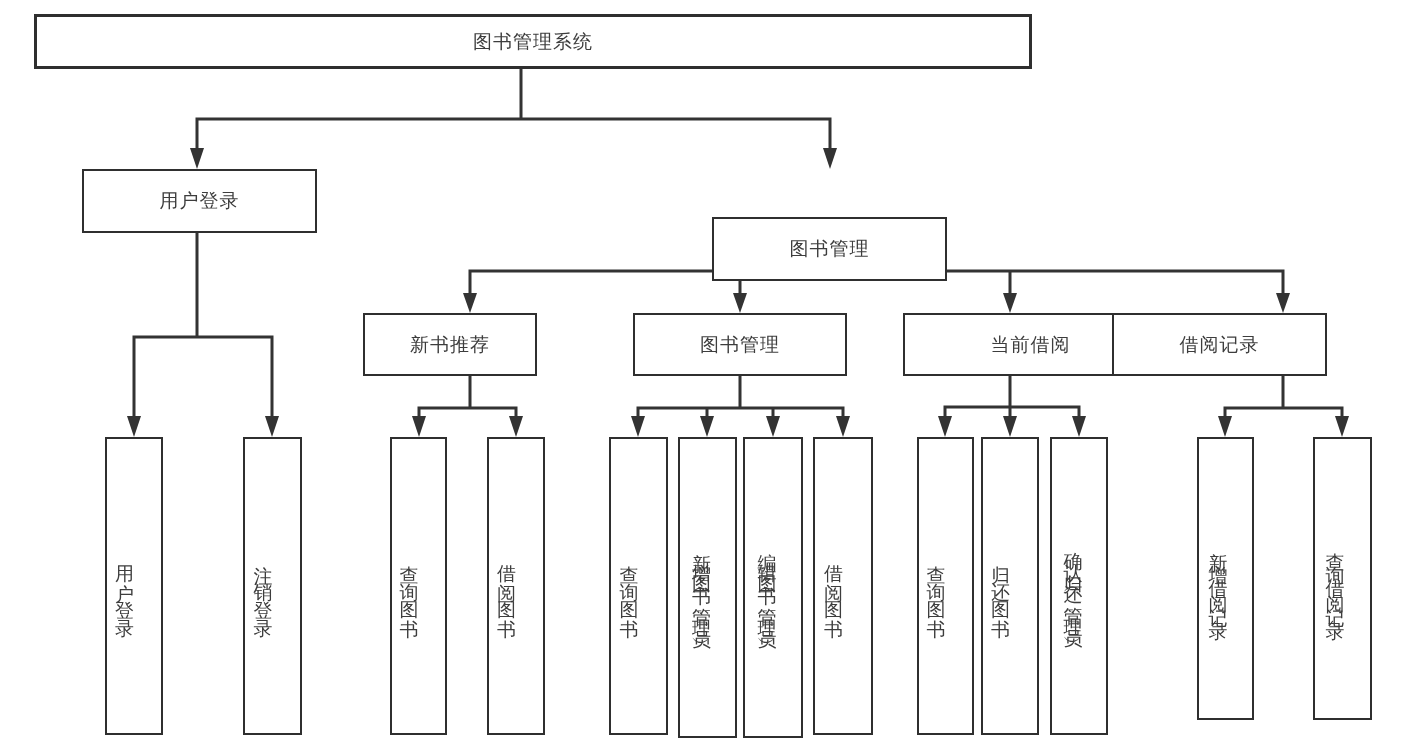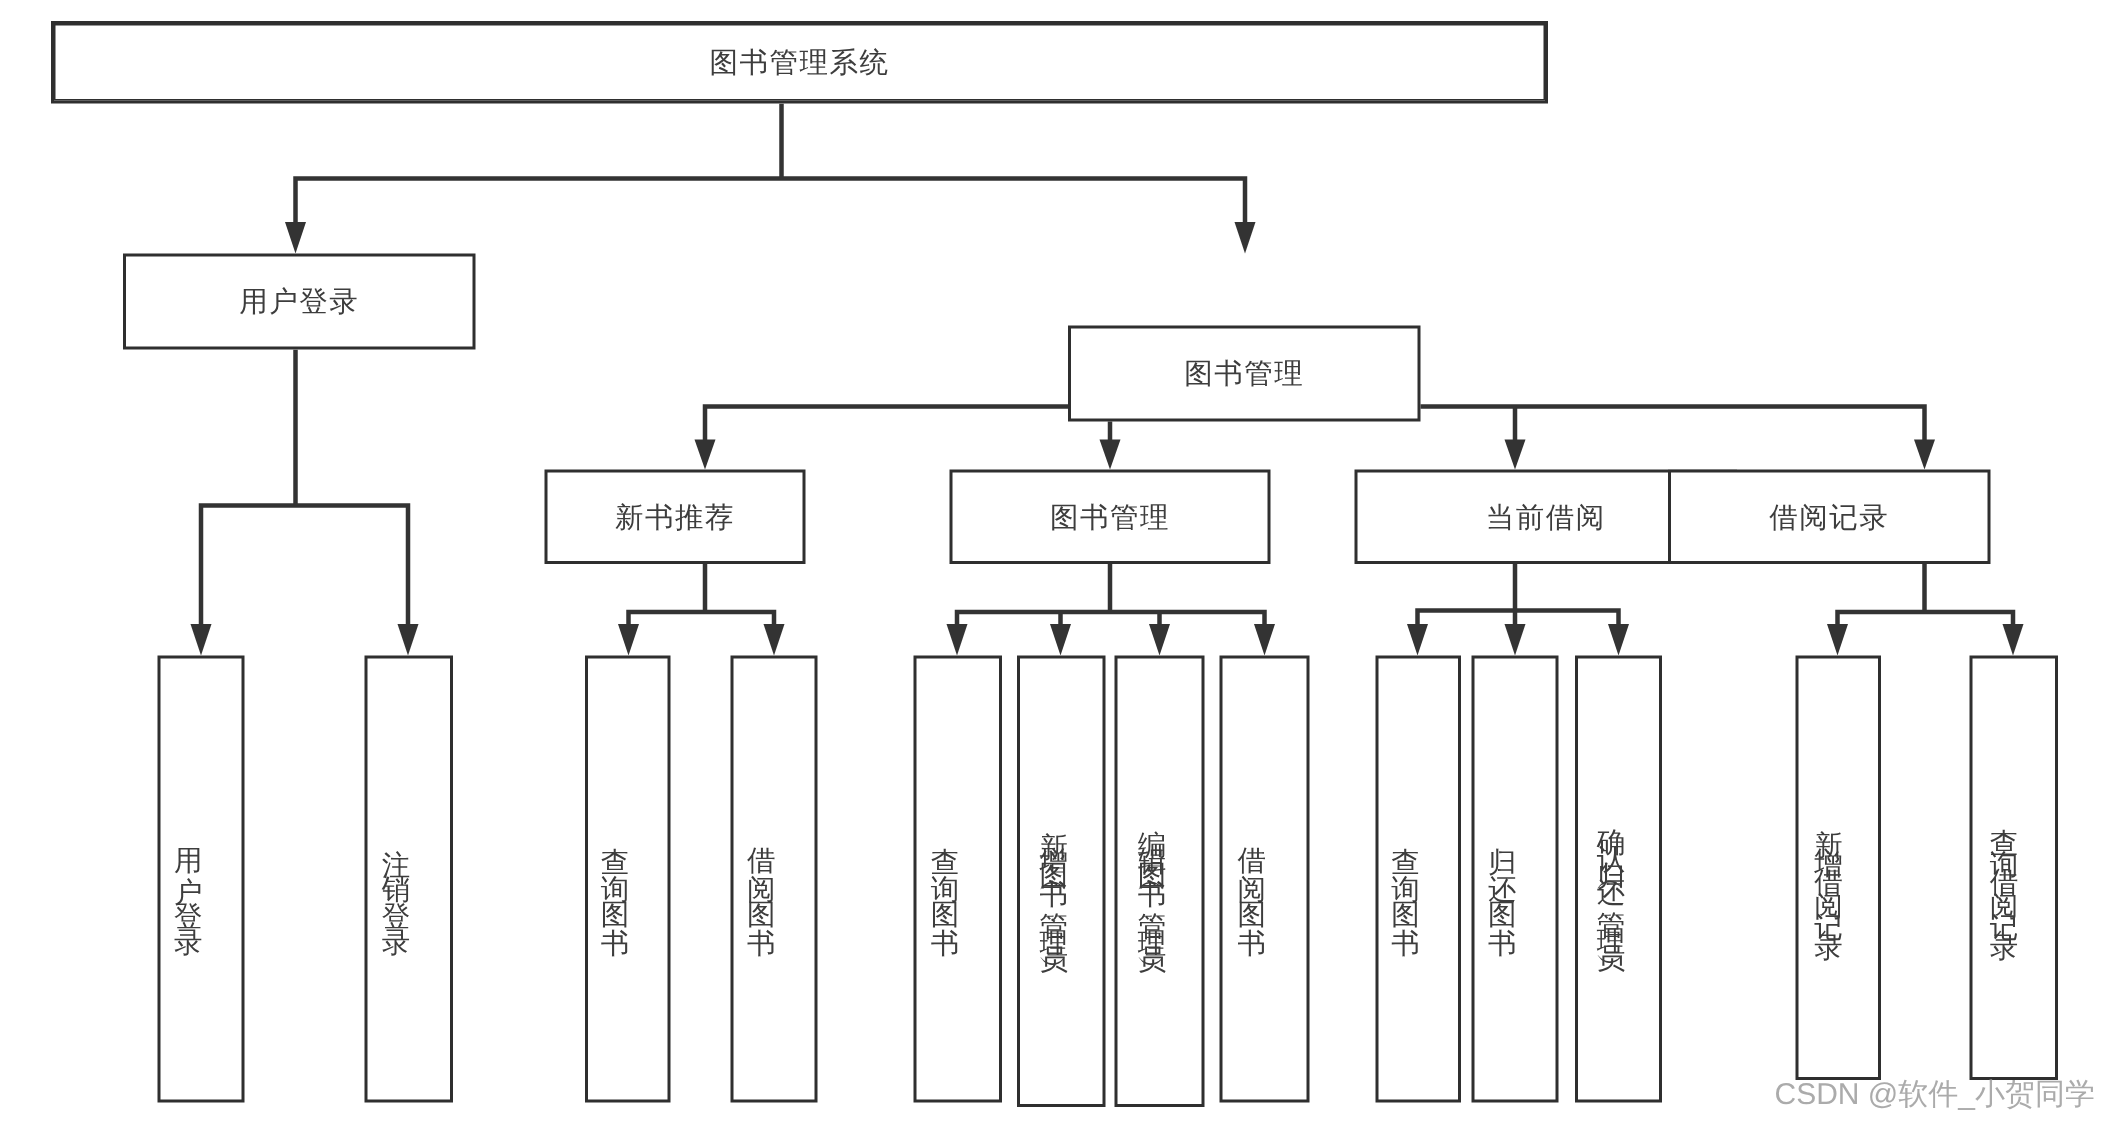--- a/index.html
+++ b/index.html
@@ -167,15 +167,14 @@
     <span class="vtext pitch-c">确认归还（管理员）</span>
   </div>
 
   <div class="node leaf" style="left:1197px; top:437px; width:57px; height:283px;">
     <span class="vtext pitch-b">新增借阅记录</span>
   </div>
   <div class="node leaf" style="left:1313px; top:437px; width:59px; height:283px;">
     <span class="vtext pitch-b">查询借阅记录</span>
   </div>
 
-  <div class="watermark">CSDN @软件_小贺同学</div>
 
 </div>
 
 </body></html>

